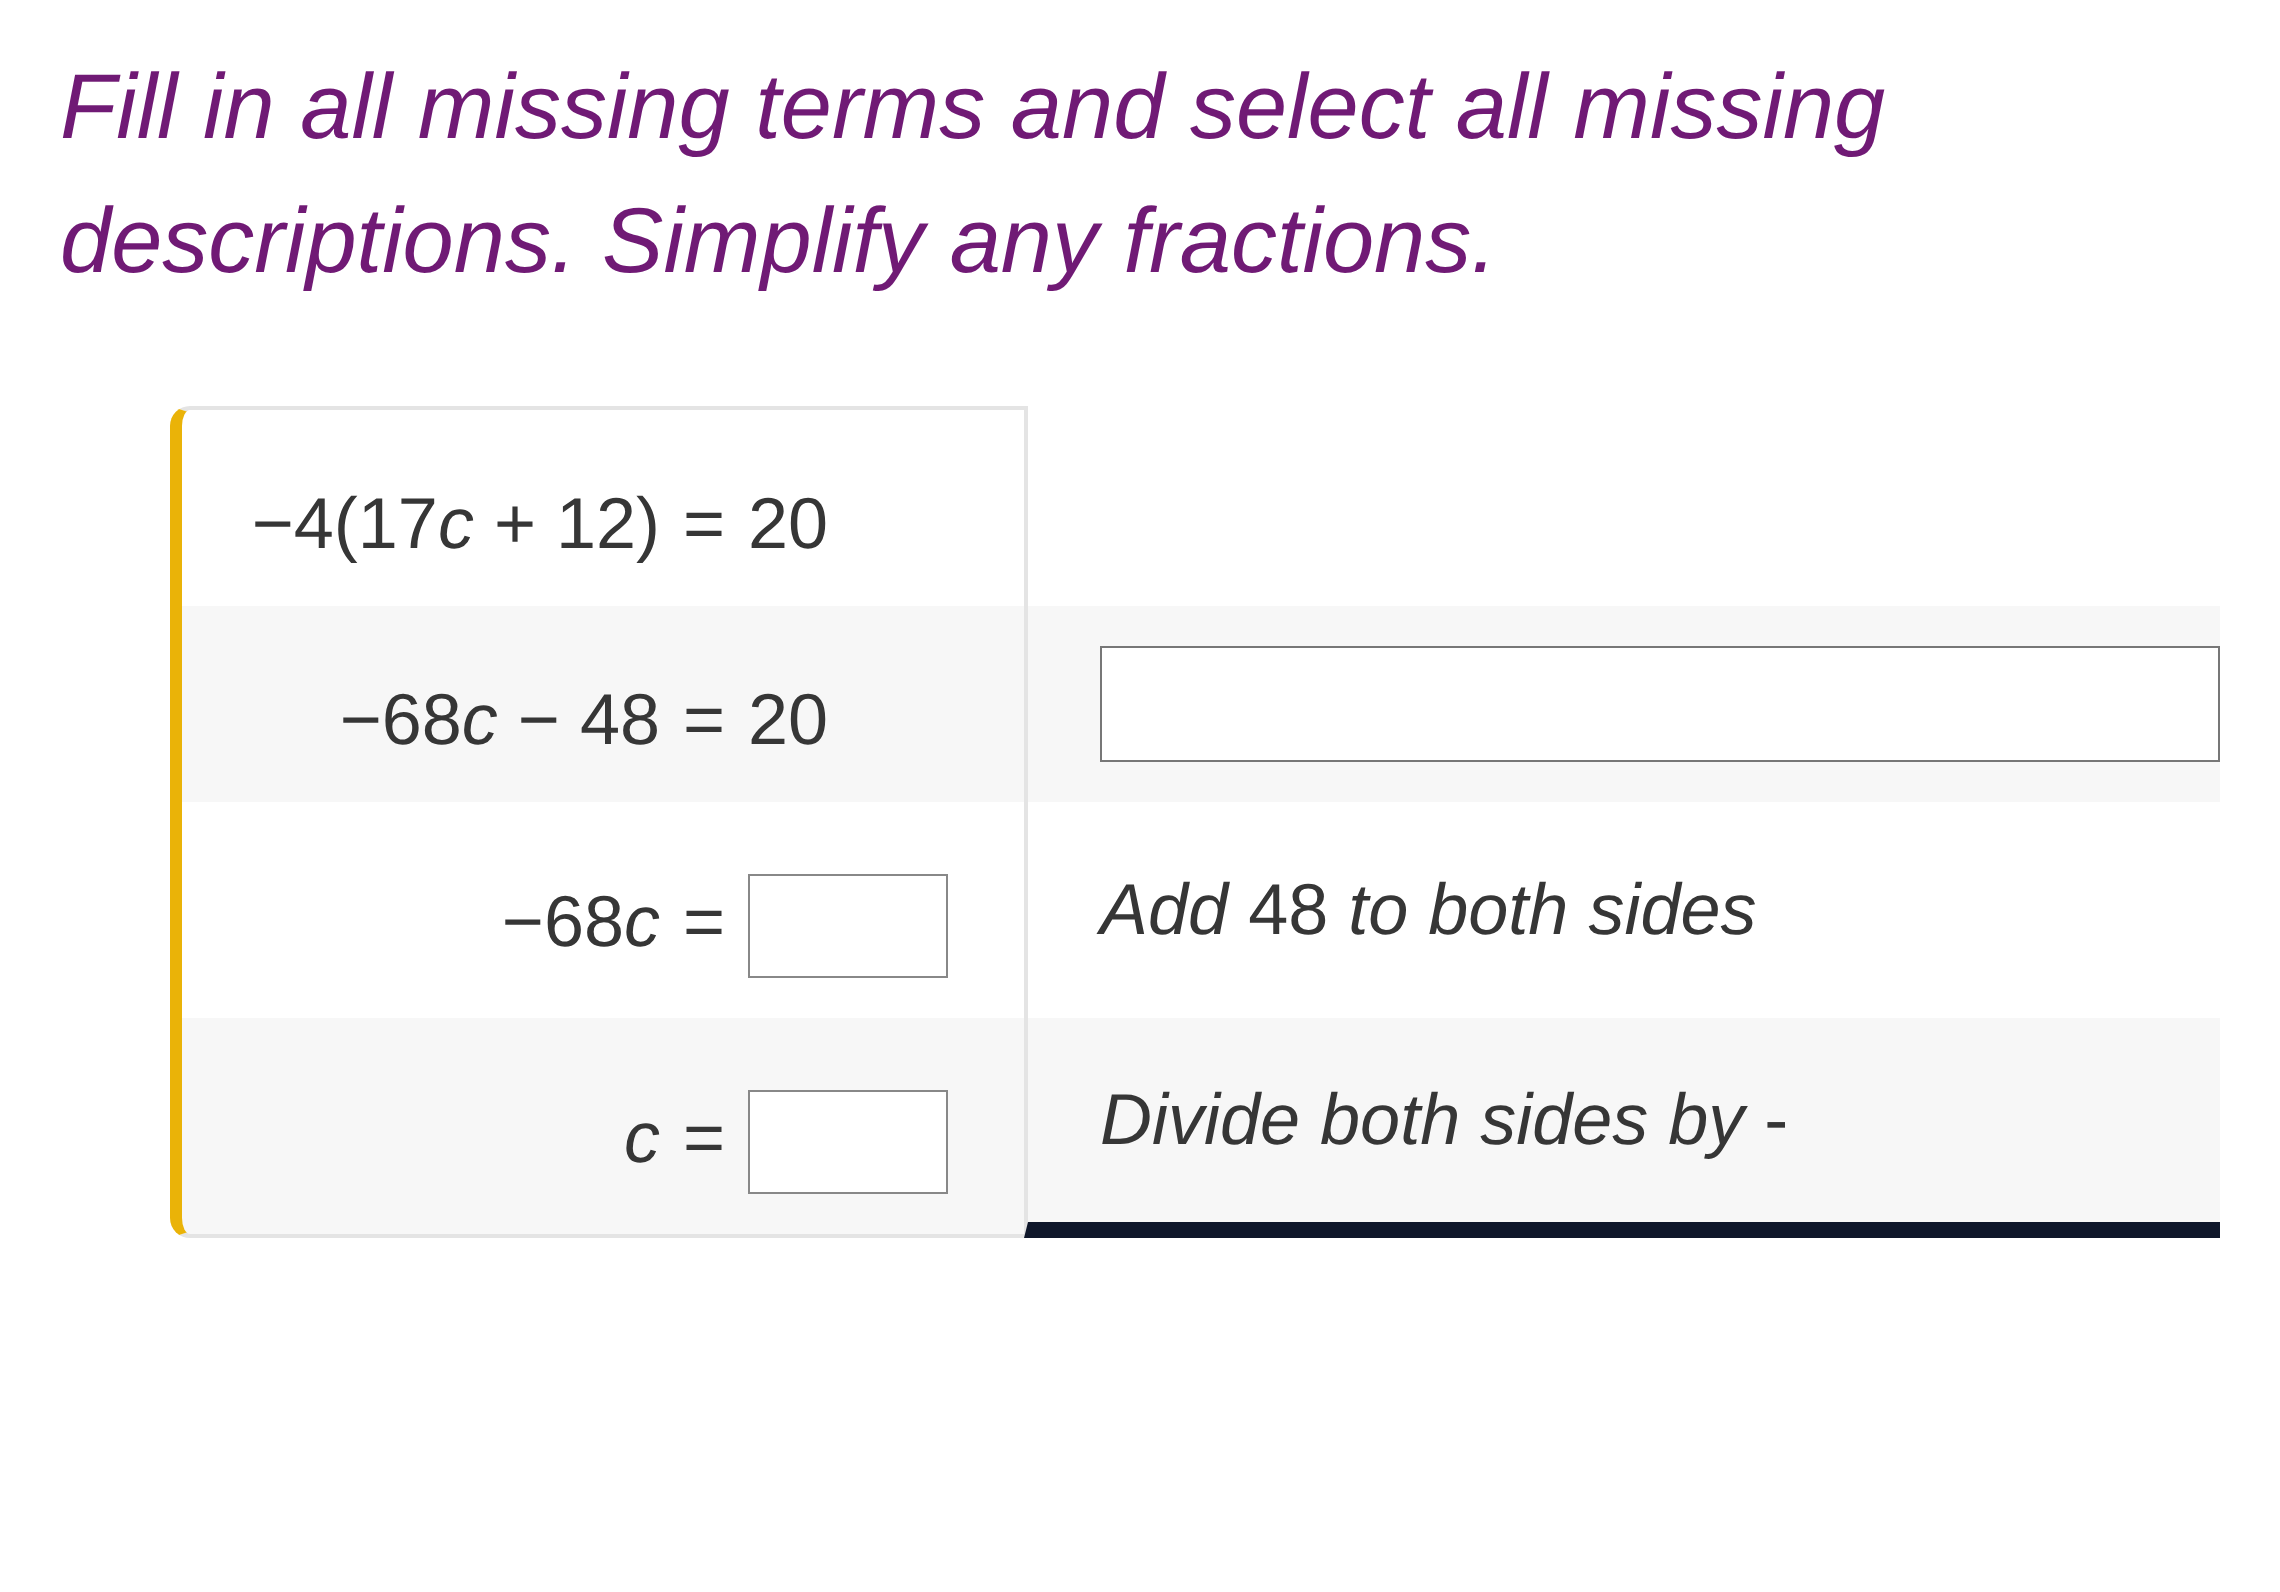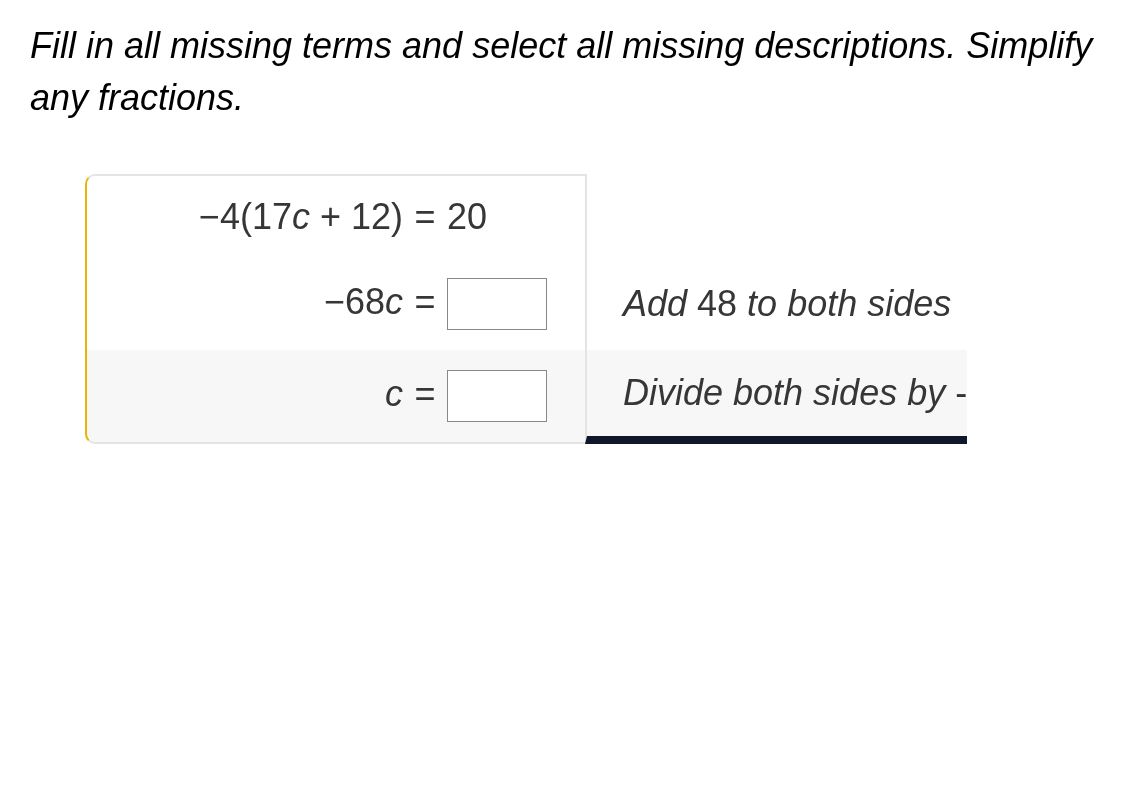--- a/index.html
+++ b/index.html
@@ -6,43 +6,43 @@
     body {
       font-family: Verdana, Geneva, sans-serif;
       background: #ffffff;
       width: 1140px;
       height: 796px;
       padding: 20px 30px;
       color: #333333;
     }
     .instructions {
       font-style: italic;
-      font-size: 36px;
+      font-size: 46px;
       line-height: 1.45;
-      color: #000000;
+      color: #701a75;
       margin-bottom: 40px;
     }
     .table-wrap {
       margin-left: 55px;
       margin-top: 50px;
     }
     table {
       border-collapse: separate;
       border-spacing: 0;
     }
     td {
       vertical-align: middle;
       font-size: 36px;
       padding: 0;
     }
     .eq-col {
       width: 500px;
       text-align: right;
-      padding: 20px 28px 20px 18px;
-      border-left: 2px solid #eab308;
+      padding: 36px 28px 20px 18px;
+      border-left: 6px solid #eab308;
       color: #363636;
       white-space: nowrap;
     }
     .eq-col.top-row { border-top: 2px solid #e4e4e4; border-top-left-radius: 10px; }
     .eq-col.bot-row { border-bottom: 2px solid #e4e4e4; border-bottom-left-radius: 10px; }
     .desc-col {
       padding: 14px 0 14px 36px;
       border-left: 2px solid #e4e4e4;
       color: #363636;
       font-style: italic;
@@ -84,20 +84,28 @@
 
 <div class="table-wrap">
   <table>
     <tbody>
         <tr>
       <td class="eq-col top-row">
         <span class="lhs"><span>−4(17</span><span class="var">c</span><span> + 12)</span></span><span class="eqs">=</span><span class="rhs">20</span>
       </td>
       <td class="desc-col"></td>
     </tr>
+    <tr class="shaded">
+      <td class="eq-col">
+        <span class="lhs"><span>−68</span><span class="var">c</span><span> − 48</span></span><span class="eqs">=</span><span class="rhs">20</span>
+      </td>
+      <td class="desc-col">
+        <input type="text" class="desc-input" style="">
+      </td>
+    </tr>
     <tr>
       <td class="eq-col">
         <span class="lhs"><span>−68</span><span class="var">c</span><span></span></span><span class="eqs">=</span><span class="rhs"><input type="text" class="answer-box" style=""></span>
       </td>
       <td class="desc-col">
         <span><span>Add</span><span class="nonit"> 48 </span><span>to both sides</span></span>
       </td>
     </tr>
     <tr class="shaded">
       <td class="eq-col bot-row">

